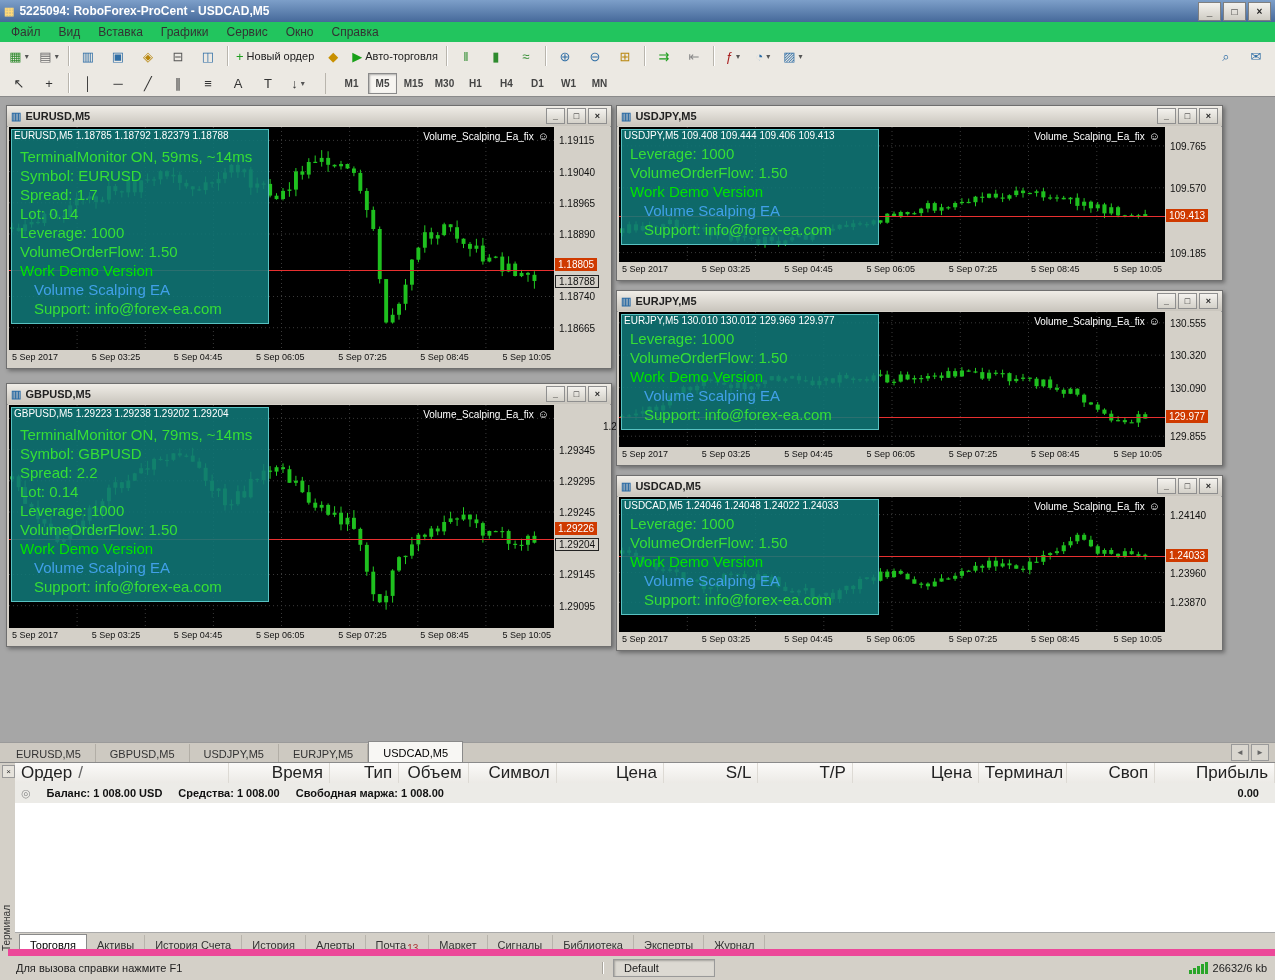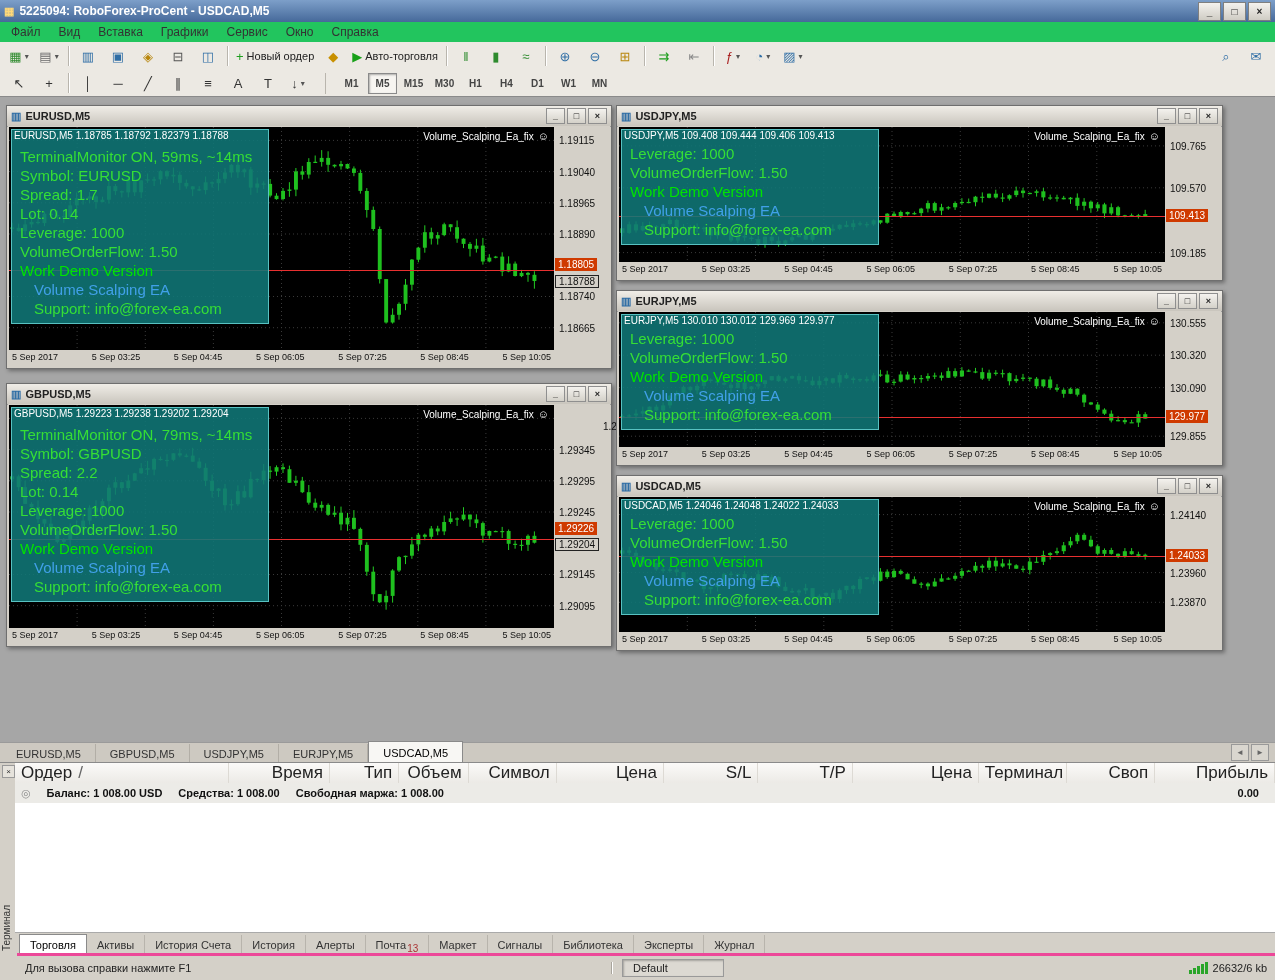--- a/index.html
+++ b/index.html
@@ -94,22 +94,22 @@
   .baldot{color:#888;font-weight:normal;}
   .balprofit{margin-left:auto;padding-right:10px;}
   .twhite{position:absolute;left:15px;right:0;top:40px;bottom:24px;background:#fff;}
   .ttabs{position:absolute;left:15px;right:0;bottom:0;height:24px;background:#d4d0c8;border-top:1px solid #aaa;
     display:flex;align-items:center;padding-left:4px;font-size:11px;color:#333;}
   .ttab{padding:4px 10px;border-right:1px solid #b8b4ac;display:flex;align-items:flex-end;gap:1px;}
   .ttab.active{background:#fff;border:1px solid #8a8a8a;border-bottom:1px solid #fff;color:#000;}
   .tbadge{font-size:10px;color:#aa3333;position:relative;top:3px;}
 
   
-  .statusbar{position:absolute;left:17px;bottom:0;right:0;height:24px;background:#d4d0c8;
-    border-top:3px solid #ec4899;display:flex;align-items:center;font-size:11px;color:#222;}
+  .statusbar{position:absolute;left:8px;bottom:0;right:0;height:24px;background:#d4d0c8;
+    border-top:7px solid #ec4899;display:flex;align-items:center;font-size:11px;color:#222;}
   .sb-help{width:578px;padding:0 8px;border-right:1px solid #a8a49c;box-shadow:1px 0 0 #fff;}
   .sb-default{border:1px solid #999;box-shadow:inset 1px 1px 2px rgba(0,0,0,.25);
     padding:2px 10px;background:#dcd9d2;margin-left:10px;min-width:80px;}
   .sb-right{margin-left:auto;display:flex;align-items:center;padding-right:8px;gap:5px;}
   .bars{display:flex;align-items:flex-end;gap:1px;}
   .bars i{width:3px;background:#2aa52a;display:block;}
   .bars i:nth-child(1){height:4px}.bars i:nth-child(2){height:6px}.bars i:nth-child(3){height:8px}
   .bars i:nth-child(4){height:10px}.bars i:nth-child(5){height:12px}
 </style>
 </head>

